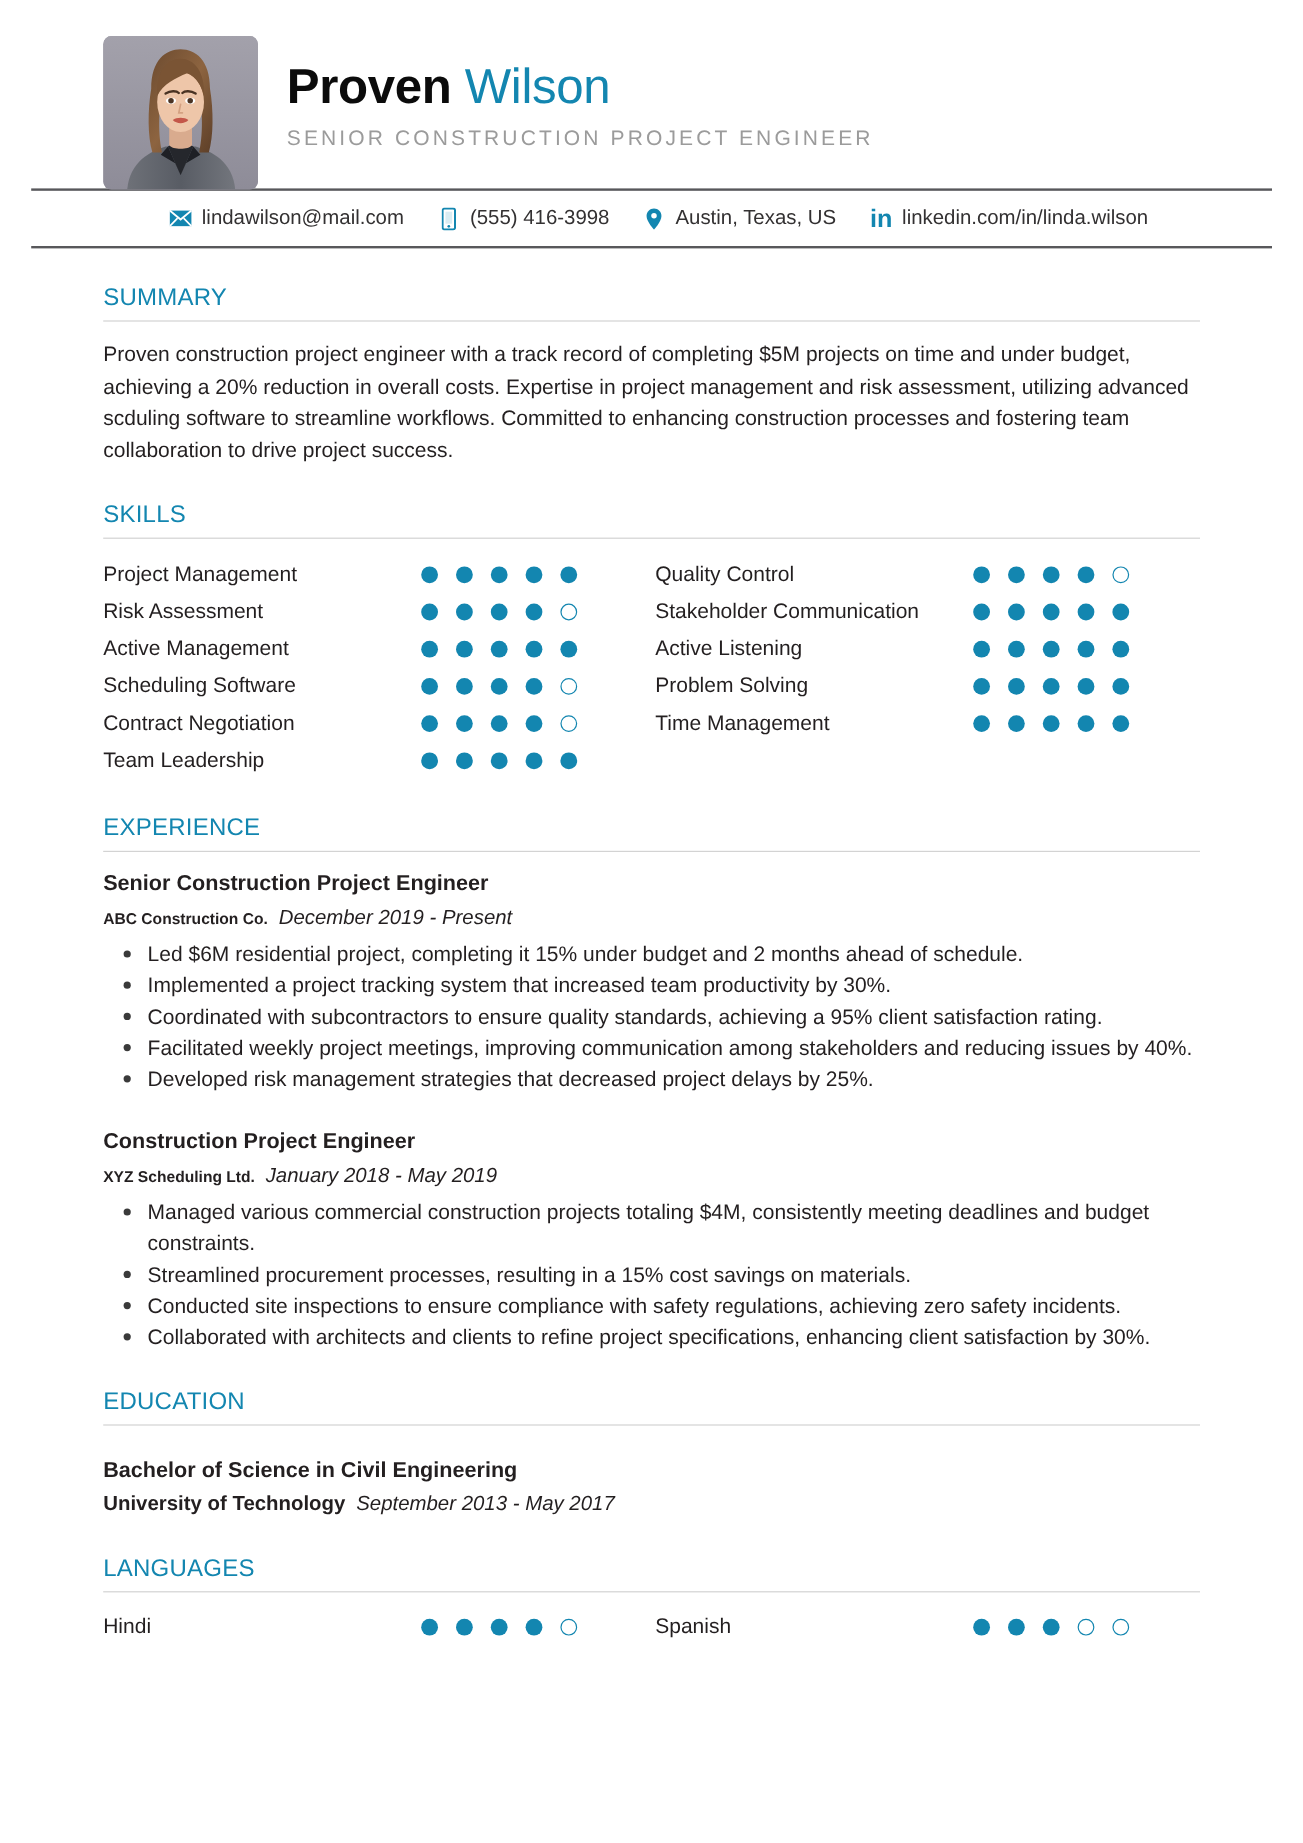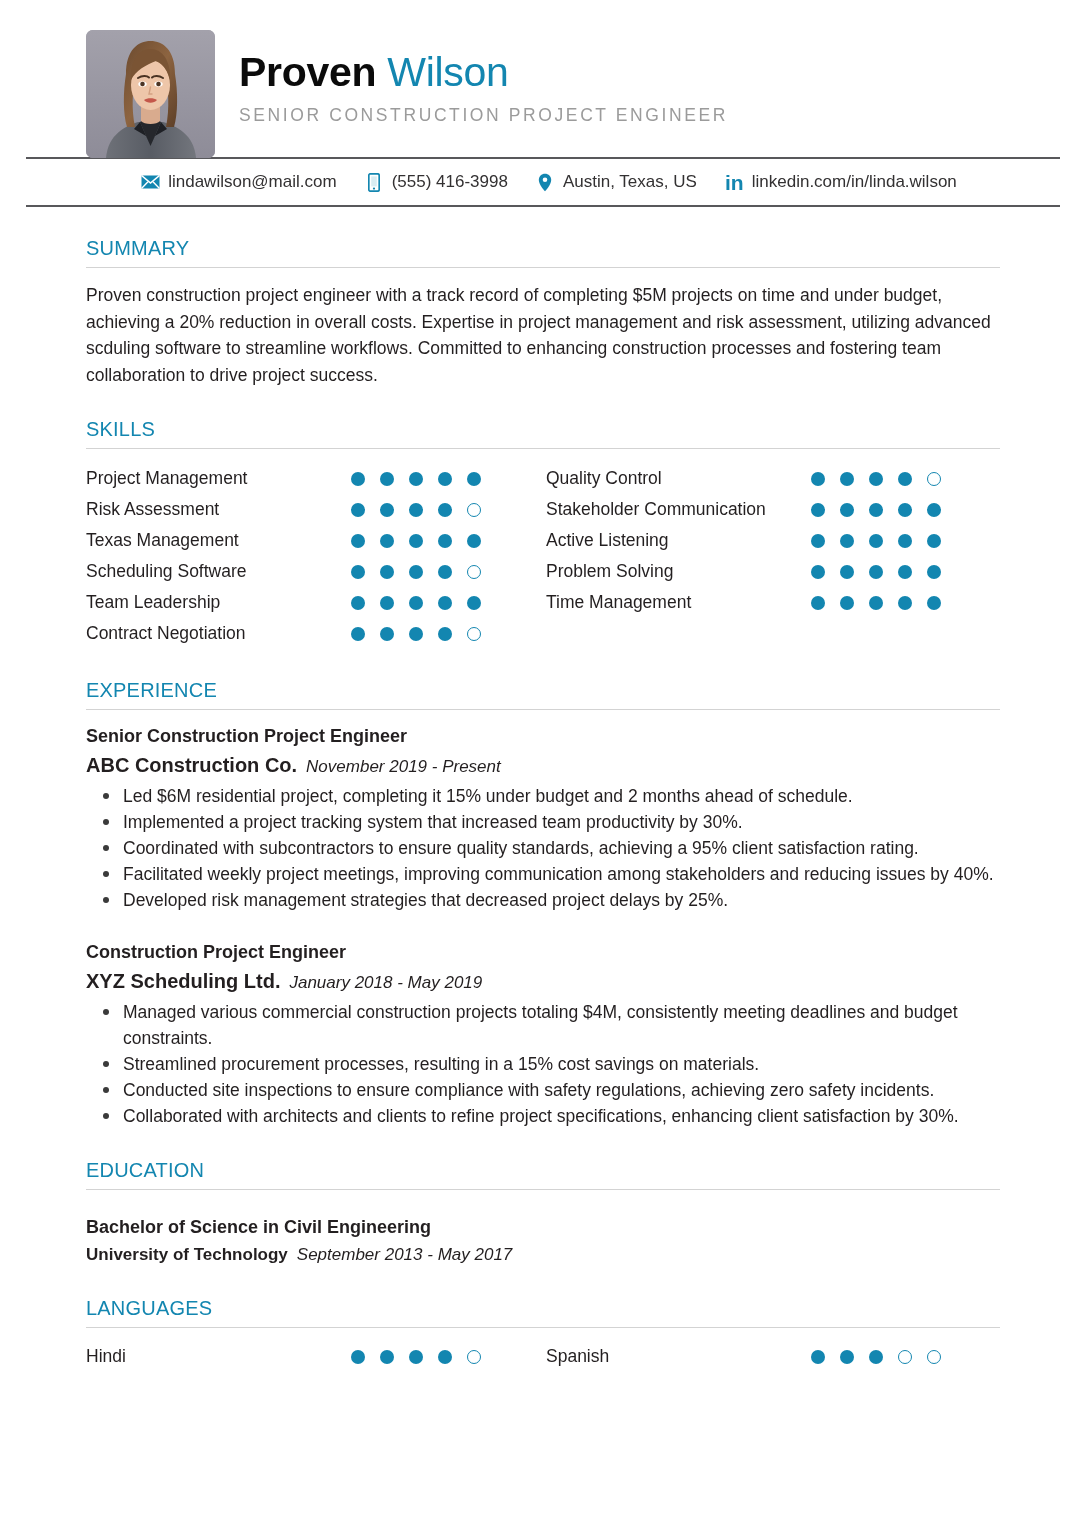--- a/index.html
+++ b/index.html
@@ -180,21 +180,21 @@
     font-weight: bold;
     color: #231f20;
     line-height: 25px;
   }
   .job-meta {
     margin-top: 4px;
     line-height: 24px;
     white-space: nowrap;
   }
   .job-company {
-    font-size: 20px;
+    font-size: 13px;
     font-weight: bold;
     color: #231f20;
   }
   .job-dates {
     font-size: 17px;
     font-style: italic;
     color: #231f20;
     margin-left: 9px;
   }
 
@@ -396,57 +396,57 @@
               <span class="skill-name">Risk Assessment</span>
               <span class="dots">
                 <span class="dot on"></span>
                 <span class="dot on"></span>
                 <span class="dot on"></span>
                 <span class="dot on"></span>
                 <span class="dot off"></span>
               </span>
             </div>
             <div class="skill-row">
-              <span class="skill-name">Texas Management</span>
+              <span class="skill-name">Active Management</span>
               <span class="dots">
                 <span class="dot on"></span>
                 <span class="dot on"></span>
                 <span class="dot on"></span>
                 <span class="dot on"></span>
                 <span class="dot on"></span>
               </span>
             </div>
             <div class="skill-row">
               <span class="skill-name">Scheduling Software</span>
               <span class="dots">
                 <span class="dot on"></span>
                 <span class="dot on"></span>
                 <span class="dot on"></span>
                 <span class="dot on"></span>
                 <span class="dot off"></span>
               </span>
             </div>
             <div class="skill-row">
+              <span class="skill-name">Contract Negotiation</span>
+              <span class="dots">
+                <span class="dot on"></span>
+                <span class="dot on"></span>
+                <span class="dot on"></span>
+                <span class="dot on"></span>
+                <span class="dot off"></span>
+              </span>
+            </div>
+            <div class="skill-row">
               <span class="skill-name">Team Leadership</span>
               <span class="dots">
                 <span class="dot on"></span>
                 <span class="dot on"></span>
                 <span class="dot on"></span>
                 <span class="dot on"></span>
                 <span class="dot on"></span>
-              </span>
-            </div>
-            <div class="skill-row">
-              <span class="skill-name">Contract Negotiation</span>
-              <span class="dots">
-                <span class="dot on"></span>
-                <span class="dot on"></span>
-                <span class="dot on"></span>
-                <span class="dot on"></span>
-                <span class="dot off"></span>
               </span>
             </div>
           </div>
         <div class="skill-col col-right" id="skills-right">
             <div class="skill-row">
               <span class="skill-name">Quality Control</span>
               <span class="dots">
                 <span class="dot on"></span>
                 <span class="dot on"></span>
                 <span class="dot on"></span>
@@ -496,21 +496,21 @@
             </div>
           </div>
       </div>
     </div>
 
     <div class="section">
       <div class="section-title">EXPERIENCE</div>
       <div id="experience-list">
           <div class="job">
             <div class="job-role">Senior Construction Project Engineer</div>
-            <div class="job-meta"><span class="job-company">ABC Construction Co.</span><span class="job-dates">November 2019 - Present</span></div>
+            <div class="job-meta"><span class="job-company">ABC Construction Co.</span><span class="job-dates">December 2019 - Present</span></div>
             <ul class="bullets">
               <li>Led $6M residential project, completing it 15% under budget and 2 months ahead of schedule.</li>
               <li>Implemented a project tracking system that increased team productivity by 30%.</li>
               <li>Coordinated with subcontractors to ensure quality standards, achieving a 95% client satisfaction rating.</li>
               <li>Facilitated weekly project meetings, improving communication among stakeholders and reducing issues by 40%.</li>
               <li>Developed risk management strategies that decreased project delays by 25%.</li>
             </ul>
           </div>
           <div class="job">
             <div class="job-role">Construction Project Engineer</div>

